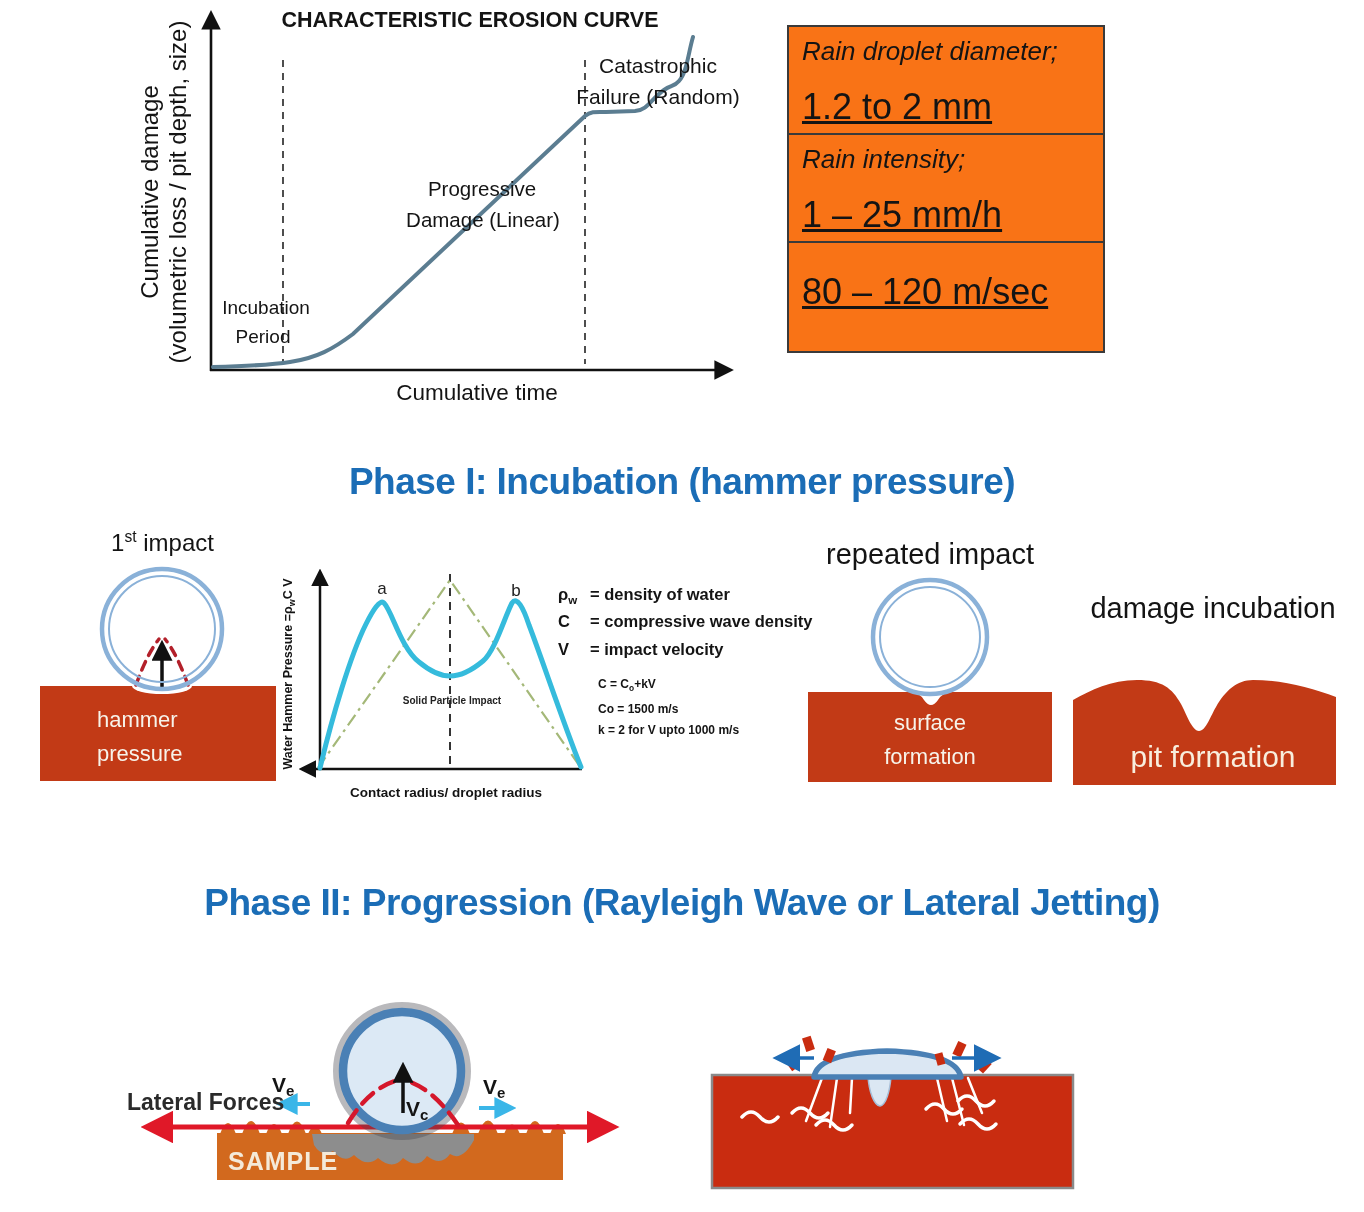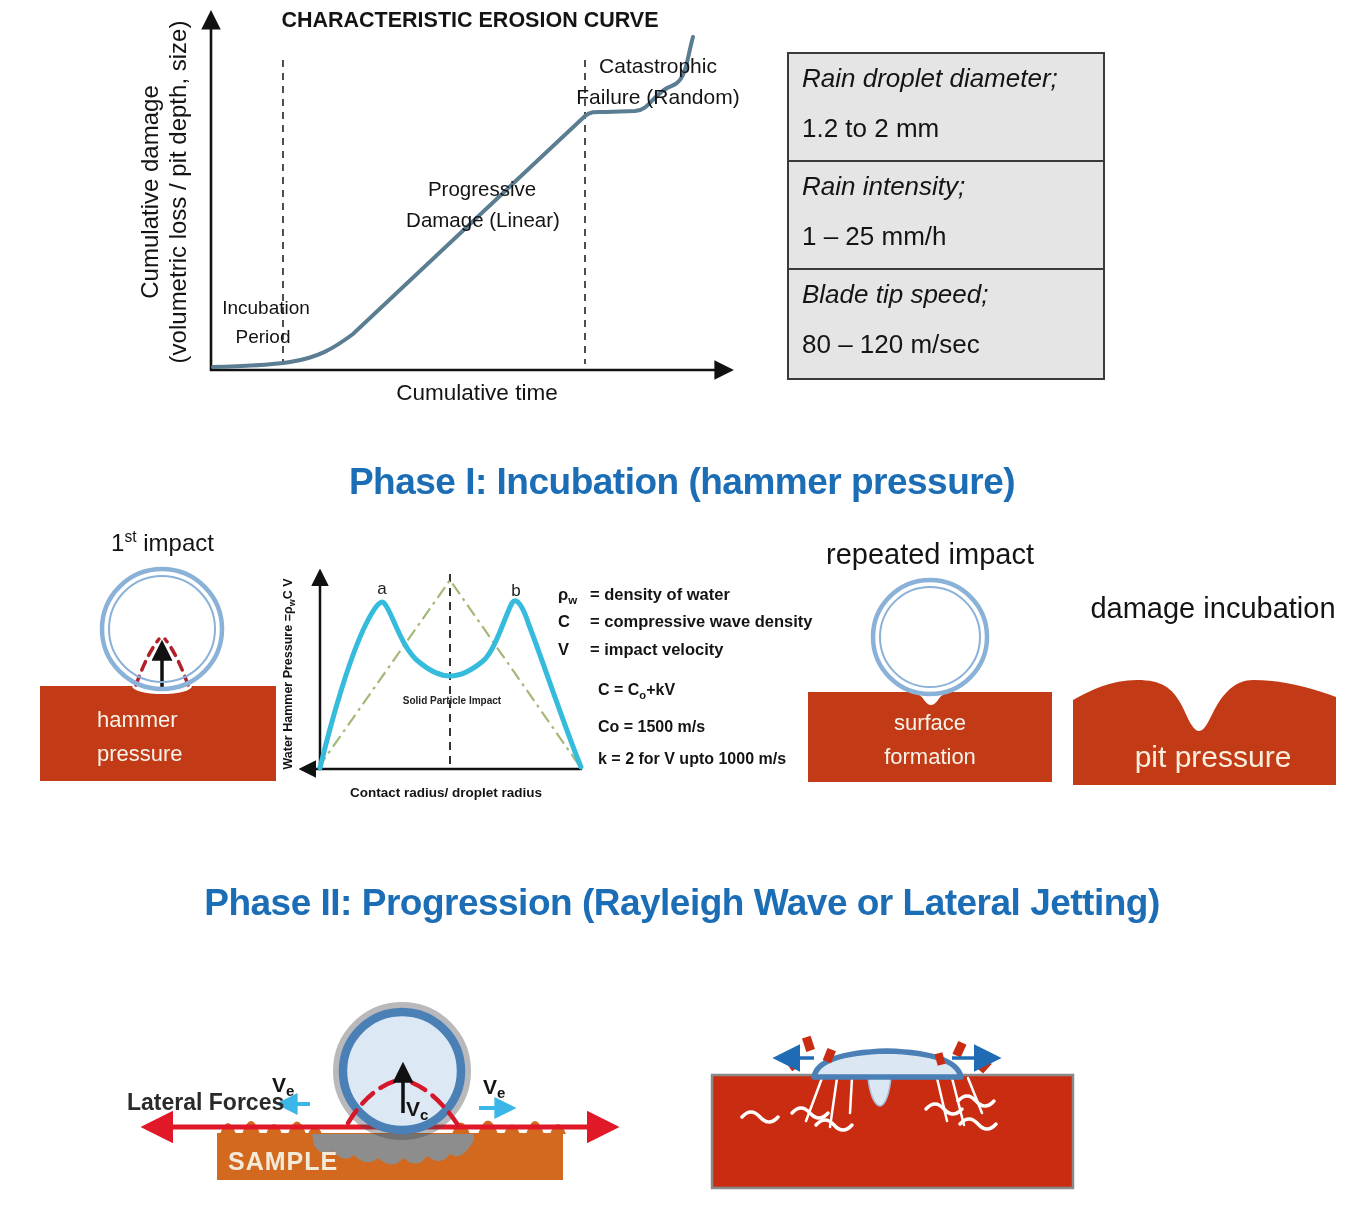--- a/index.html
+++ b/index.html
@@ -14,36 +14,36 @@
     position:absolute; left:0; width:100%; text-align:center;
     font-weight:bold; font-size:37px; letter-spacing:-0.5px; color:#1b6db6;
     line-height:42px;
   }
   .diagram-label { font-size:29px; color:#141414; }
   .center { text-align:center; }
 
   
   .cond-table {
     position:absolute; left:787px; top:25px; width:318px;
-    border:2px solid #3a3a3a; box-sizing:border-box; background:#e5e5e5;margin-top:27px;
+    border:2px solid #3a3a3a; box-sizing:border-box; background:#f97316;
   }
   .cond-row { height:108px; box-sizing:border-box; padding:9px 13px 0 13px; border-bottom:2px solid #3a3a3a; }
   .cond-row:last-child { border-bottom:none; }
   .cond-label { font-style:italic; font-size:26px; color:#141414; }
-  .cond-value { font-size:26px; margin-top:19px; color:#141414; }
+  .cond-value { font-size:36px; margin-top:19px; color:#141414;text-decoration:underline; }
 
   
   .group { position:absolute; }
   .white-label { color:#f7f3ea; font-size:22px; line-height:34px; }
 
   
   .equations { position:absolute; left:558px; top:584px; width:285px; font-weight:bold; color:#141414; }
   .eq-row { display:flex; font-size:16.5px; line-height:21px; }
   .eq-sym { width:32px; }
-  .eq-indent { margin-left:40px; margin-top:8px; font-size:16px; line-height:32px; }
+  .eq-indent { margin-left:40px; margin-top:8px; font-size:12px; line-height:21px; }
   sub { font-size:70%; }
   sup { font-size:65%; }
 </style>
 </head>
 <body>
 
 <div class="stage">
 
   <svg class="abs" style="left:120px; top:0;" width="650" height="412" viewBox="0 0 650 412">
     <defs>
@@ -73,21 +73,20 @@
   <div class="cond-table">
     <div class="cond-row">
       <div class="cond-label">Rain droplet diameter;</div>
       <div class="cond-value">1.2 to 2 mm</div>
     </div>
     <div class="cond-row">
       <div class="cond-label">Rain intensity;</div>
       <div class="cond-value">1 – 25 mm/h</div>
     </div>
     <div class="cond-row">
-      <div class="cond-label">Blade tip speed;</div>
       <div class="cond-value">80 – 120 m/sec</div>
     </div>
   </div>
 
   <div class="phase-heading" style="top:461px;">Phase I: Incubation (hammer pressure)</div>
 
   <div class="group" style="left:40px; top:528px; width:245px; height:264px;">
     <div class="abs diagram-label center" style="left:0; top:0; width:245px; font-size:24px;">
       <span>1</span><sup>st</sup>
       <span>impact</span>
@@ -165,21 +164,21 @@
     </div>
   </div>
 
   <div class="group" style="left:1065px; top:592px; width:299px; height:202px;">
     <div class="abs diagram-label center" style="left:0; top:0; width:296px;">damage incubation</div>
     <svg class="abs" style="left:0; top:0;" width="299" height="202" viewBox="0 0 299 202">
       <path d="M8,108 C26,98 46,88 72,88 C97,88 107,96 116,112 C121,121 127,139 134,139
                C141,139 146,123 151,115 C160,99 172,88 188,88 C217,88 247,96 271,105
                L271,193 L8,193 Z" fill="#c23a16"></path>
     </svg>
-    <div class="abs center" style="left:10px; top:148px; width:276px; font-size:30px; color:#f8eedd;">pit pressure</div>
+    <div class="abs center" style="left:10px; top:148px; width:276px; font-size:30px; color:#f8eedd;">pit formation</div>
   </div>
 
   <div class="phase-heading" style="top:882px;">Phase II: Progression (Rayleigh Wave or Lateral Jetting)</div>
 
   <svg class="abs" style="left:100px; top:988px;" width="565" height="222" viewBox="0 0 565 222">
     <defs>
       <marker id="ar-bk6" viewBox="0 0 10 10" refX="8" refY="5" markerWidth="6" markerHeight="6" orient="auto">
         <path d="M0,0 L10,5 L0,10 Z" fill="#111"></path>
       </marker>
       <marker id="ar-rd6" viewBox="0 0 10 10" refX="8" refY="5" markerWidth="6.5" markerHeight="6.5" orient="auto-start-reverse">

